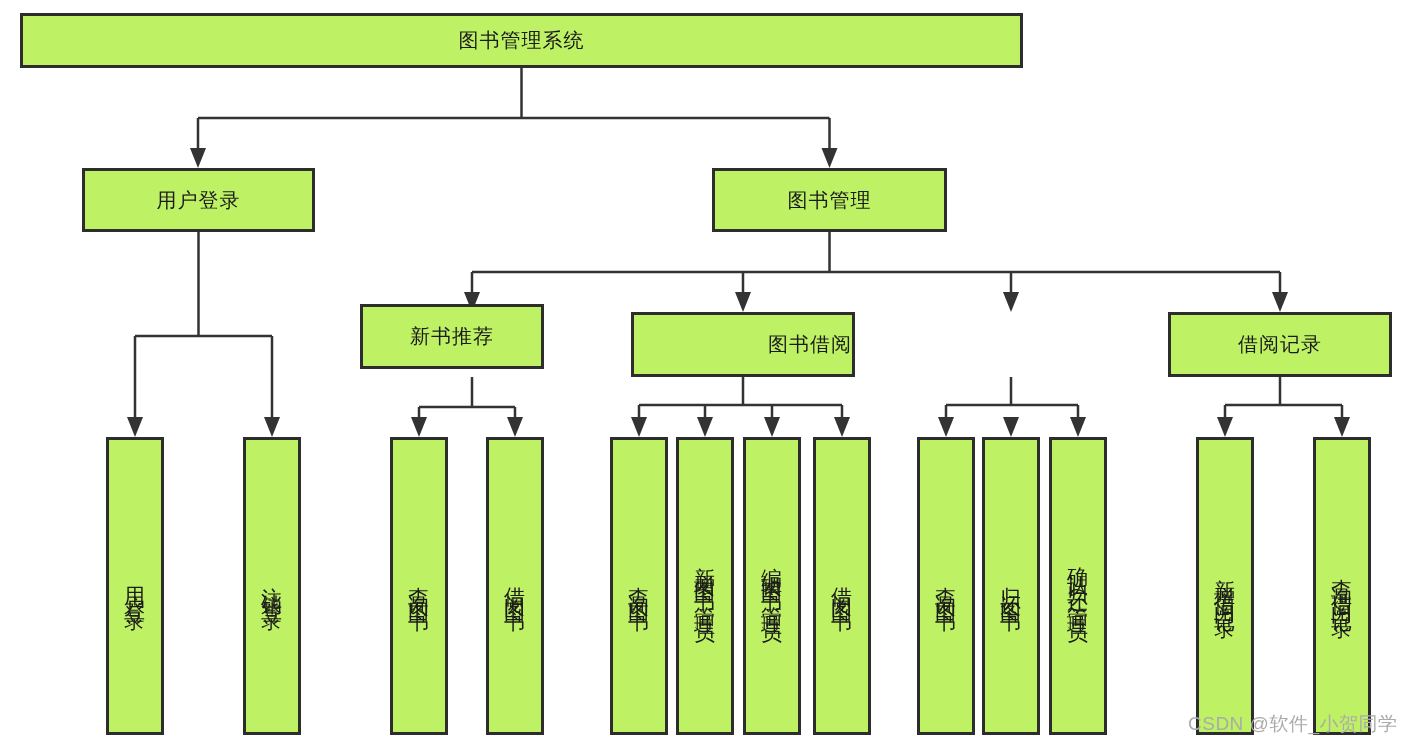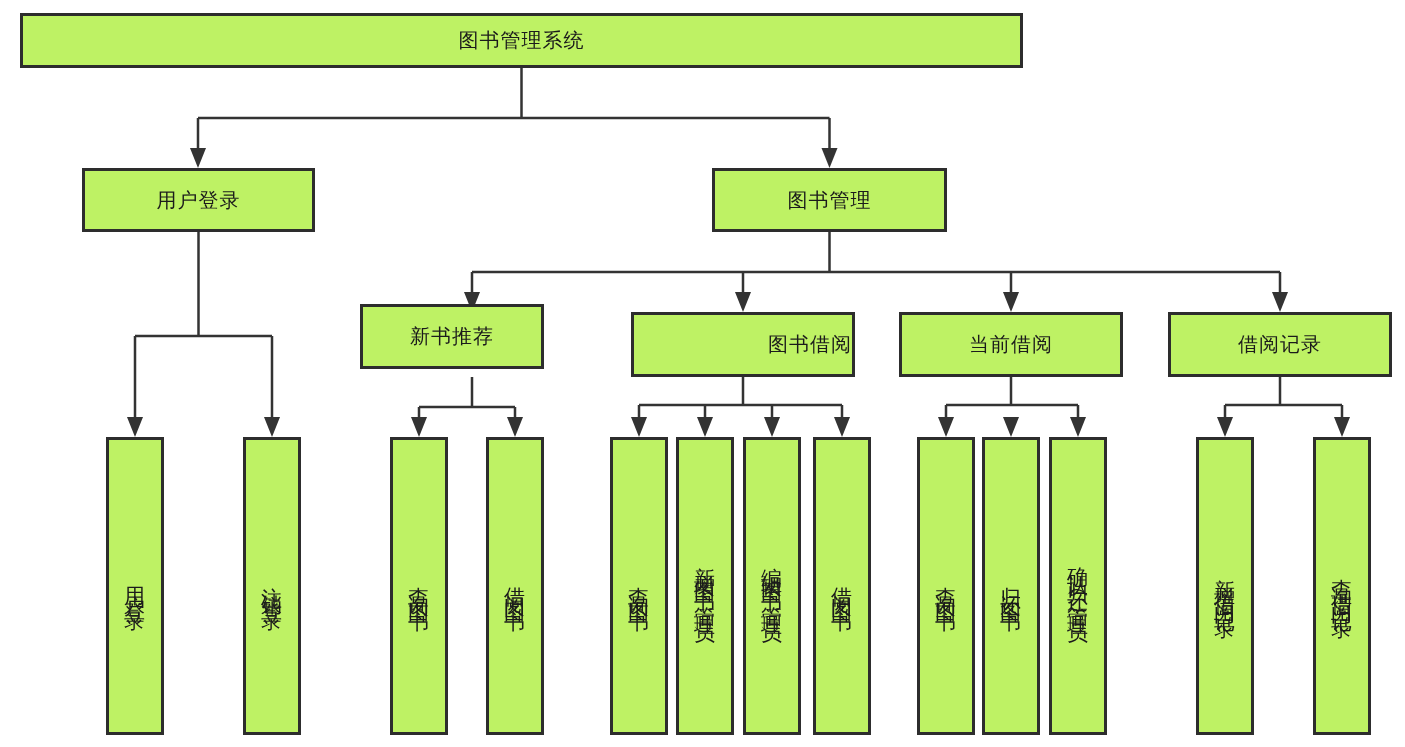--- a/index.html
+++ b/index.html
@@ -174,23 +174,20 @@
   <div class="node node-h n-mgmt">
     <span>图书管理</span>
   </div>
 
   <div class="node node-h n-rec">
     <span>新书推荐</span>
   </div>
   <div class="node node-h n-borrow">
     <span>图书借阅</span>
   </div>
-  <div class="node node-h n-cur">
-    <span>当前借阅</span>
-  </div>
   <div class="node node-h n-hist">
     <span>借阅记录</span>
   </div>
 
   <div class="node node-v leaf l-1">
     <span class="vtext">用户登录</span>
   </div>
   <div class="node node-v leaf l-2">
     <span class="vtext">注销登录</span>
   </div>
@@ -225,14 +222,15 @@
     <span class="vtext">确认归还（管理员）</span>
   </div>
 
   <div class="node node-v leaf l-12">
     <span class="vtext">新增借阅记录</span>
   </div>
   <div class="node node-v leaf l-13">
     <span class="vtext">查询借阅记录</span>
   </div>
 
+  <div class="watermark">CSDN @软件_小贺同学</div>
 
 </div>
 
 </body></html>

